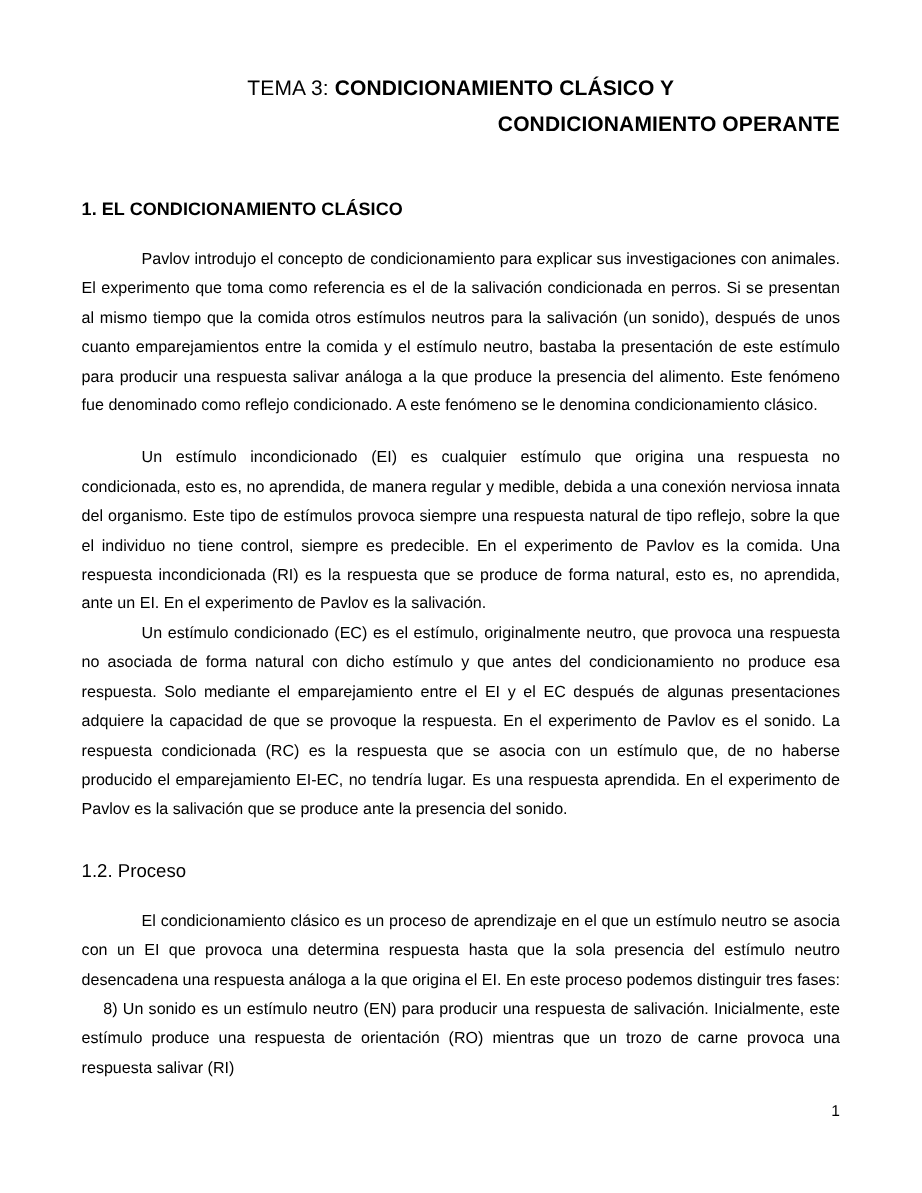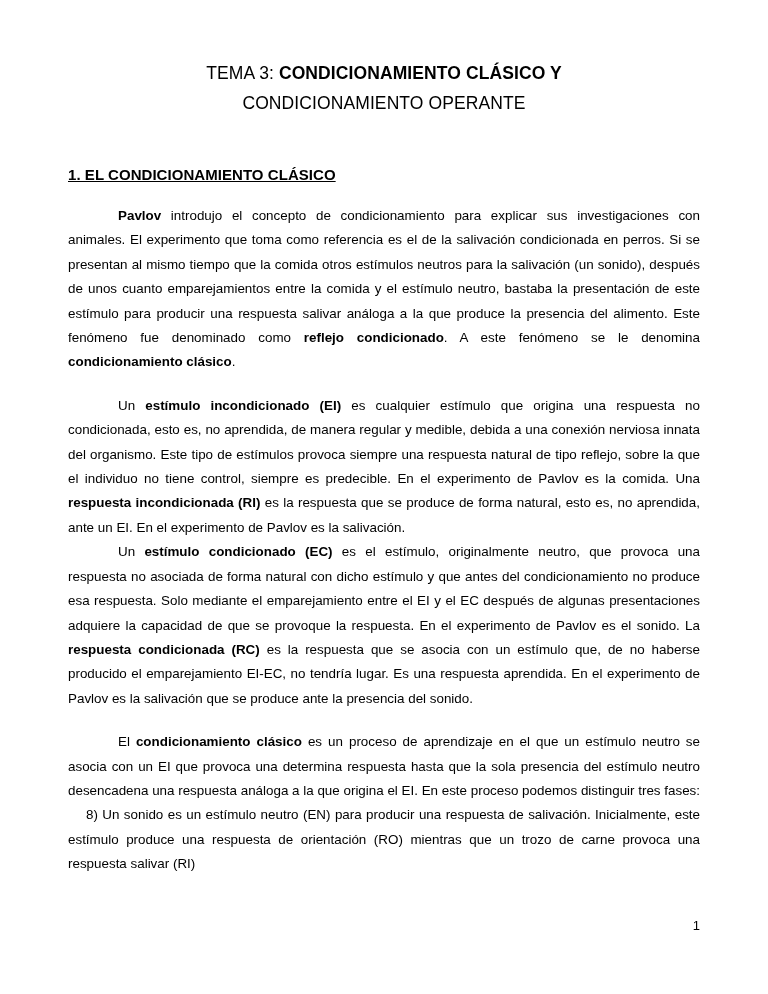--- a/index.html
+++ b/index.html
@@ -41,32 +41,32 @@
     font-size: 17.5px;
     line-height: 30px;
     font-weight: normal;
     letter-spacing: 0.1px;
   }
   .doc-title .strong {
     font-weight: bold;
   }
   .doc-title .line2 {
     display: block;
-    font-weight: normal;
+    font-weight: bold;
+    text-align: right;
   }
 
   
   .h1 {
     margin: 0;
     padding-top: 47px;
     font-size: 15px;
     font-weight: bold;
     line-height: 20px;
     letter-spacing: 0.05px;
-    text-decoration: underline;
   }
 
   .h2 {
     margin: 0;
     padding-top: 30px;
     font-size: 15.5px;
     font-weight: normal;
     line-height: 20px;
   }
 
@@ -86,21 +86,21 @@
 
   .para.indent {
     text-indent: 50px;
   }
 
   .para.list-item {
     text-indent: 18px;
   }
 
   .para b {
-    font-weight: bold;
+    font-weight: normal;
   }
 
   
   .page-number {
     position: absolute;
     left: 0;
     top: 918px;
     width: 700px;
     text-align: right;
     font-size: 13px;
@@ -120,20 +120,21 @@
 
     <h2 class="h1">1. EL CONDICIONAMIENTO CLÁSICO</h2>
 
     <p class="para indent first-of-block"><b>Pavlov</b><span> introdujo el concepto de condicionamiento para explicar sus investigaciones con animales. El experimento que toma como referencia es el de la salivación condicionada en perros. Si se presentan al mismo tiempo que la comida otros estímulos neutros para la salivación (un sonido), después de unos cuanto emparejamientos entre la comida y el estímulo neutro, bastaba la presentación de este estímulo para producir una respuesta salivar análoga a la que produce la presencia del alimento. Este fenómeno fue denominado como </span><b>reflejo condicionado</b><span>. A este fenómeno se le denomina </span><b>condicionamiento clásico</b><span>.</span></p>
 
 
     <p class="para indent first-of-block"><span>Un </span><b>estímulo incondicionado (EI)</b><span> es cualquier estímulo que origina una respuesta no condicionada, esto es, no aprendida, de manera regular y medible, debida a una conexión nerviosa innata del organismo. Este tipo de estímulos provoca siempre una respuesta natural de tipo reflejo, sobre la que el individuo no tiene control, siempre es predecible. En el experimento de Pavlov es la comida. Una </span><b>respuesta incondicionada (RI)</b><span> es la respuesta que se produce de forma natural, esto es, no aprendida, ante un EI. En el experimento de Pavlov es la salivación.</span></p>
 
     <p class="para indent"><span>Un </span><b>estímulo condicionado (EC)</b><span> es el estímulo, originalmente neutro, que provoca una respuesta no asociada de forma natural con dicho estímulo y que antes del condicionamiento no produce esa respuesta. Solo mediante el emparejamiento entre el EI y el EC después de algunas presentaciones adquiere la capacidad de que se provoque la respuesta. En el experimento de Pavlov es el sonido. La </span><b>respuesta condicionada (RC)</b><span> es la respuesta que se asocia con un estímulo que, de no haberse producido el emparejamiento EI-EC, no tendría lugar. Es una respuesta aprendida. En el experimento de Pavlov es la salivación que se produce ante la presencia del sonido.</span></p>
 
+    <h3 class="h2">1.2. Proceso</h3>
 
     <p class="para indent first-of-block"><span>El </span><b>condicionamiento clásico</b><span> es un proceso de aprendizaje en el que un estímulo neutro se asocia con un EI que provoca una determina respuesta hasta que la sola presencia del estímulo neutro desencadena una respuesta análoga a la que origina el EI. En este proceso podemos distinguir tres fases:</span></p>
 
     <p class="para list-item">8) Un sonido es un estímulo neutro (EN) para producir una respuesta de salivación. Inicialmente, este estímulo produce una respuesta de orientación (RO) mientras que un trozo de carne provoca una respuesta salivar (RI)</p>
 
   </div>
 
   <div class="page-number">1</div>
 </div>
 

